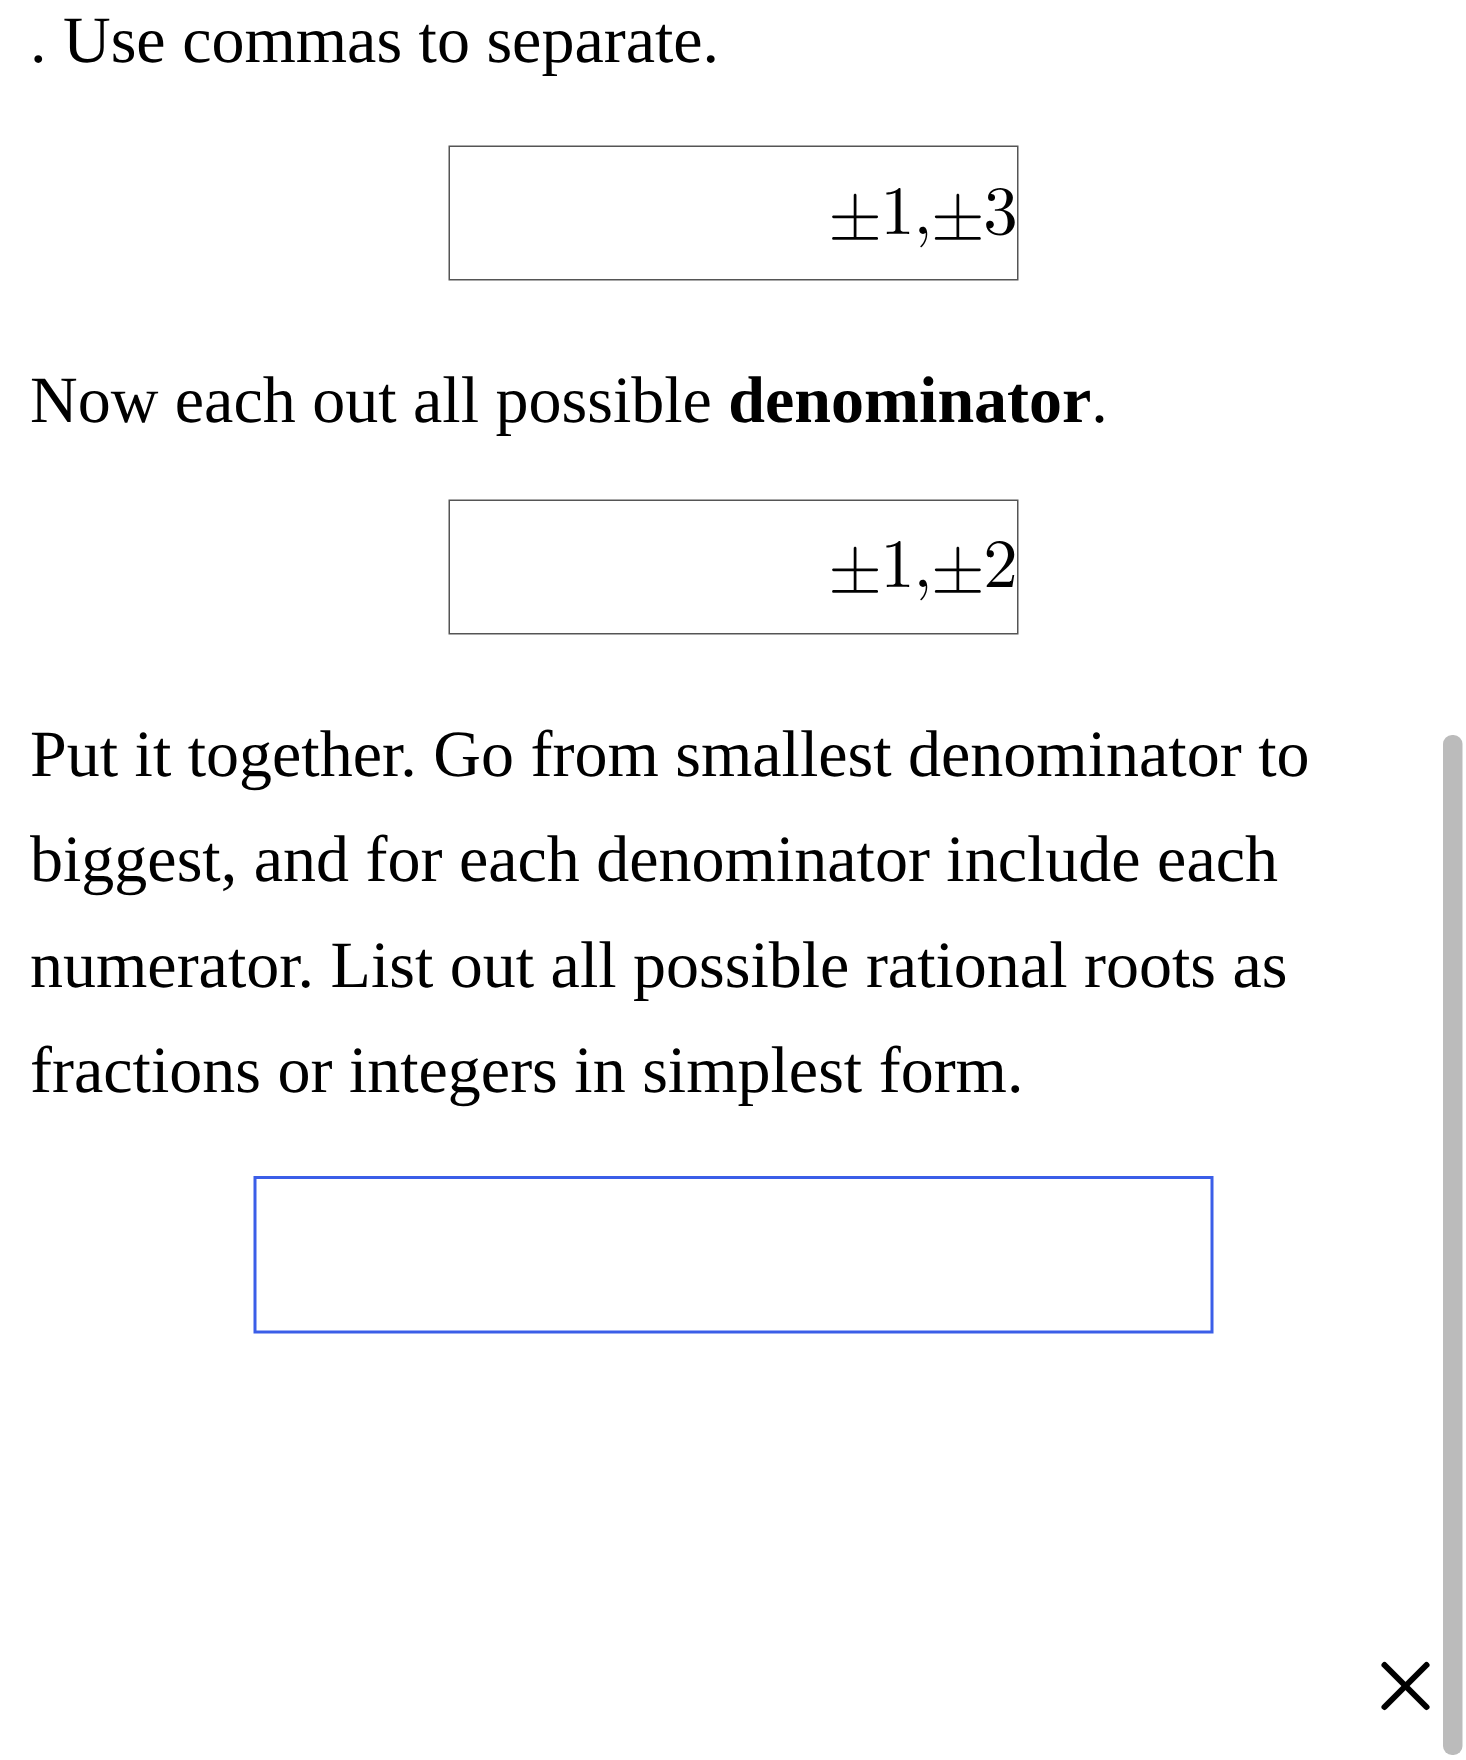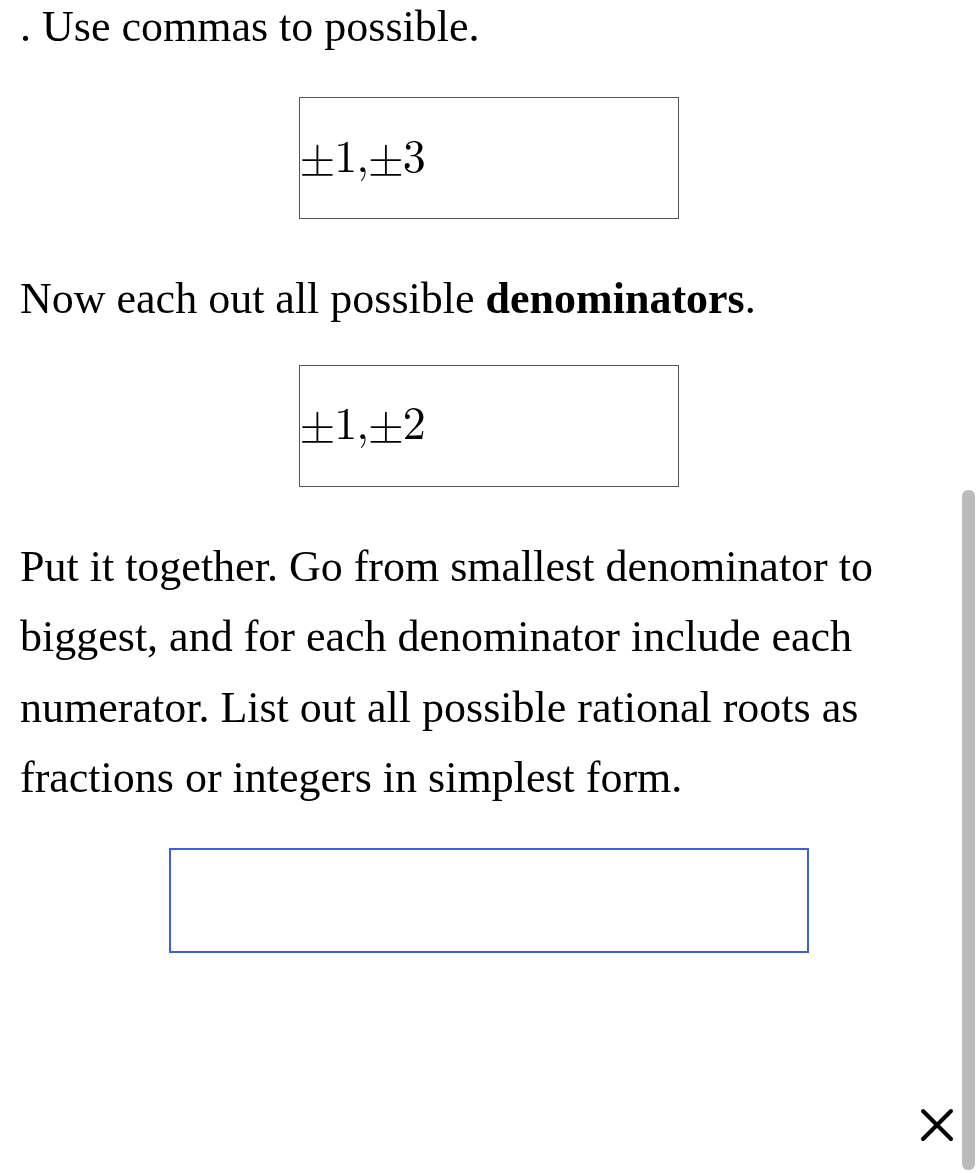--- a/index.html
+++ b/index.html
@@ -21,25 +21,25 @@
     }
     .text-block {
       margin-bottom: 30px;
     }
     .bold {
       font-weight: bold;
     }
     .math-input {
       border: 1.5px solid #555;
       width: 380px;
-      height: 122px;
+      height: 90px;
       margin: 0 auto 45px auto;
       display: flex;
       align-items: center;
-      justify-content: flex-start;
+      justify-content: flex-end;
       font-family: 'Latin Modern Math', 'Cambria Math', 'STIX', serif;
       font-size: 46px;
     }
     .math-input-wide {
       border: 2px solid #3b5ee8;
       width: 640px;
       height: 105px;
       margin: 35px auto 0 auto;
       display: flex;
       align-items: center;
@@ -72,29 +72,29 @@
     }
     .top-line {
       margin-bottom: 35px;
       margin-top: -8px;
     }
   </style>
 </head>
 <body>
 
 <div class="text-block top-line">
-  <span>. Use commas to possible.</span>
+  <span>. Use commas to separate.</span>
 </div>
 
 <div class="math-input">
   <span class="math">±1,±3</span>
 </div>
 
 <div class="text-block">
-  <span>Now each out all possible </span><span class="bold">denominators</span><span>.</span>
+  <span>Now each out all possible </span><span class="bold">denominator</span><span>.</span>
 </div>
 
 <div class="math-input">
   <span class="math">±1,±2</span>
 </div>
 
 <div class="text-block">
   <span>Put it together. Go from smallest denominator to biggest, and for each denominator include each numerator. List out all possible rational roots as fractions or integers in simplest form.</span>
 </div>
 

